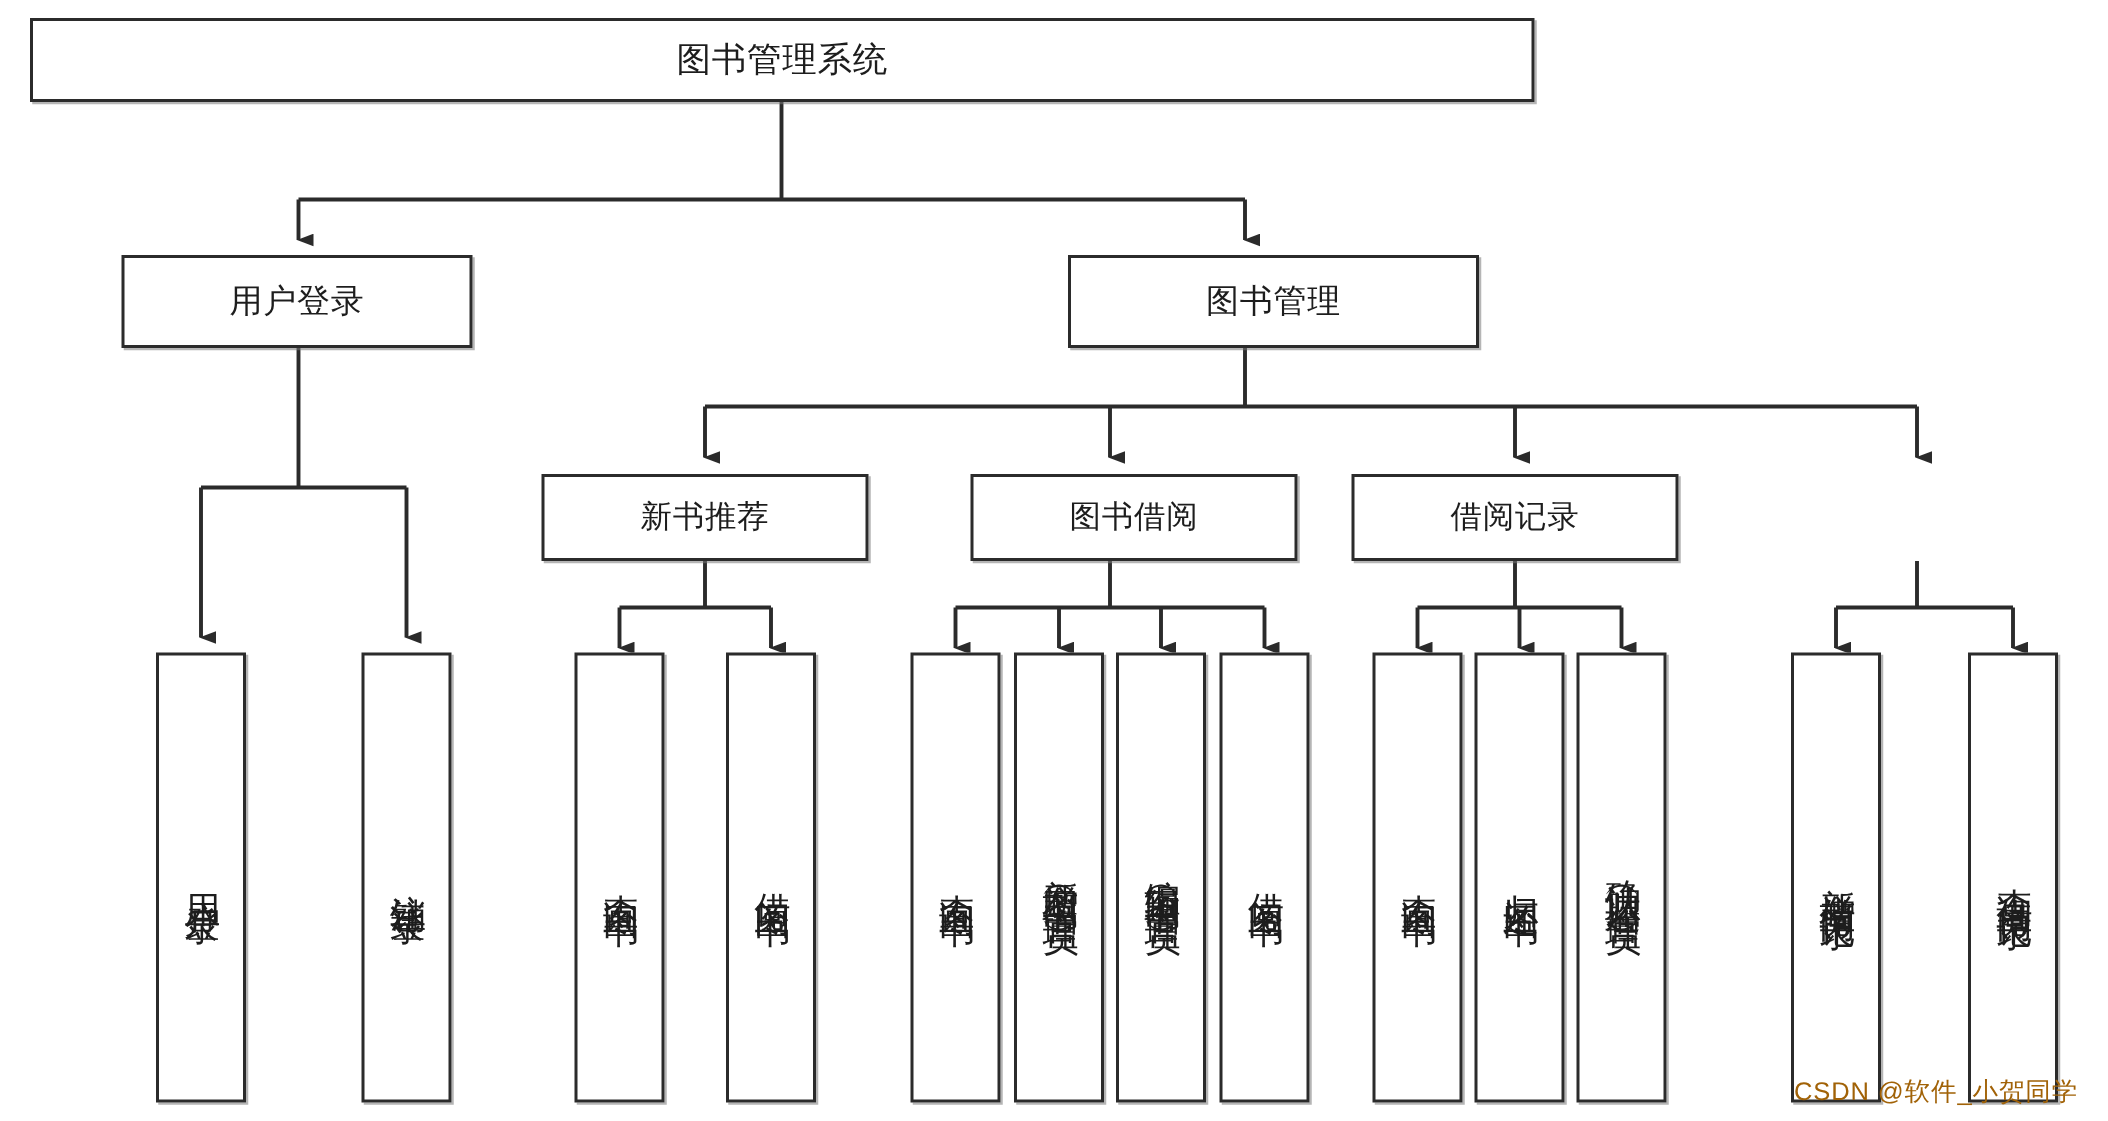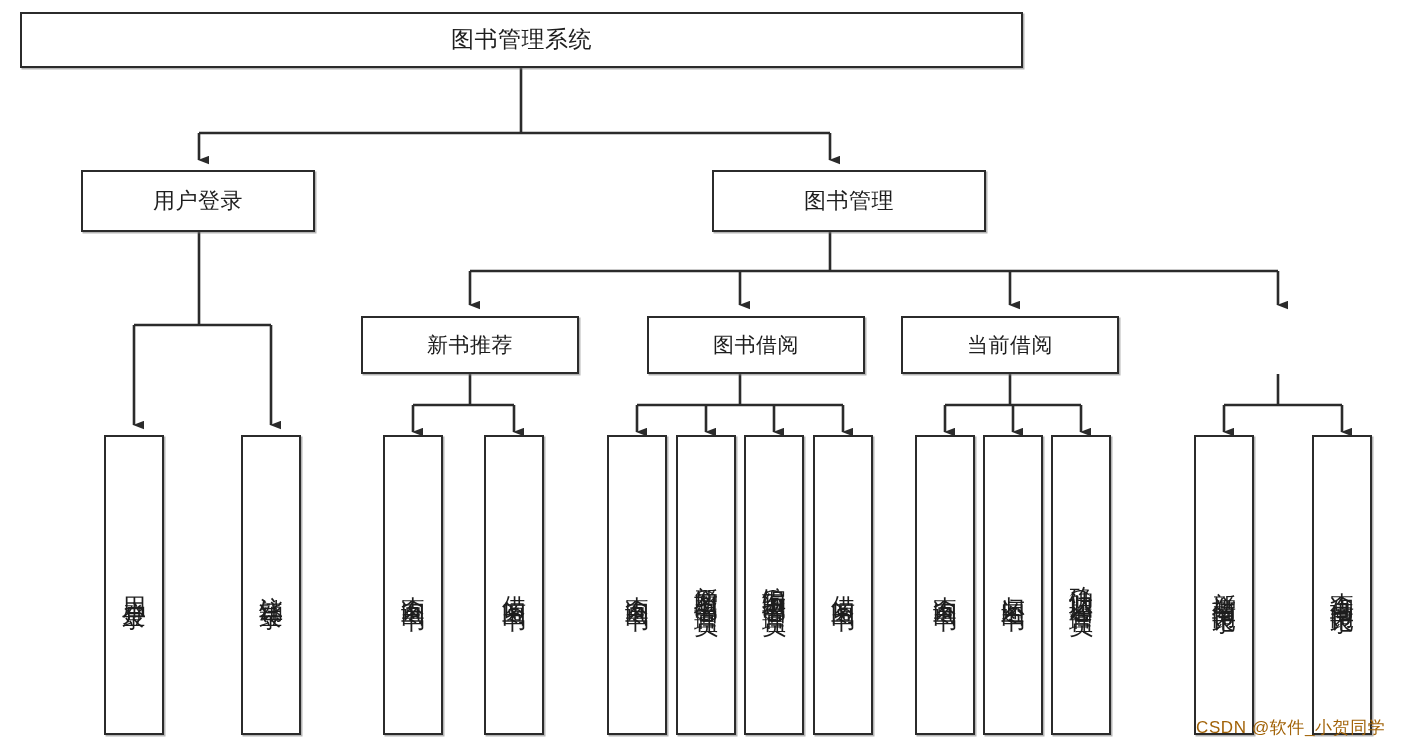--- a/index.html
+++ b/index.html
@@ -132,21 +132,21 @@
     <span class="label">图书管理</span>
   </div>
 
   <div class="node level3" style="left:361px; top:316px; width:218px; height:58px;">
     <span class="label">新书推荐</span>
   </div>
   <div class="node level3" style="left:631px; top:316px; width:218px; height:58px;margin-left:16px;">
     <span class="label">图书借阅</span>
   </div>
   <div class="node level3" style="left:901px; top:316px; width:218px; height:58px;">
-    <span class="label">当前借阅</span>
+    <span class="label">借阅记录</span>
   </div>
 
   <div class="node leaf" style="left:104px; top:435px; width:60px; height:300px;">
     <span class="label">用户登录</span>
   </div>
   <div class="node leaf" style="left:241px; top:435px; width:60px; height:300px;">
     <span class="label">注销登录</span>
   </div>
 
   <div class="node leaf" style="left:383px; top:435px; width:60px; height:300px;">

